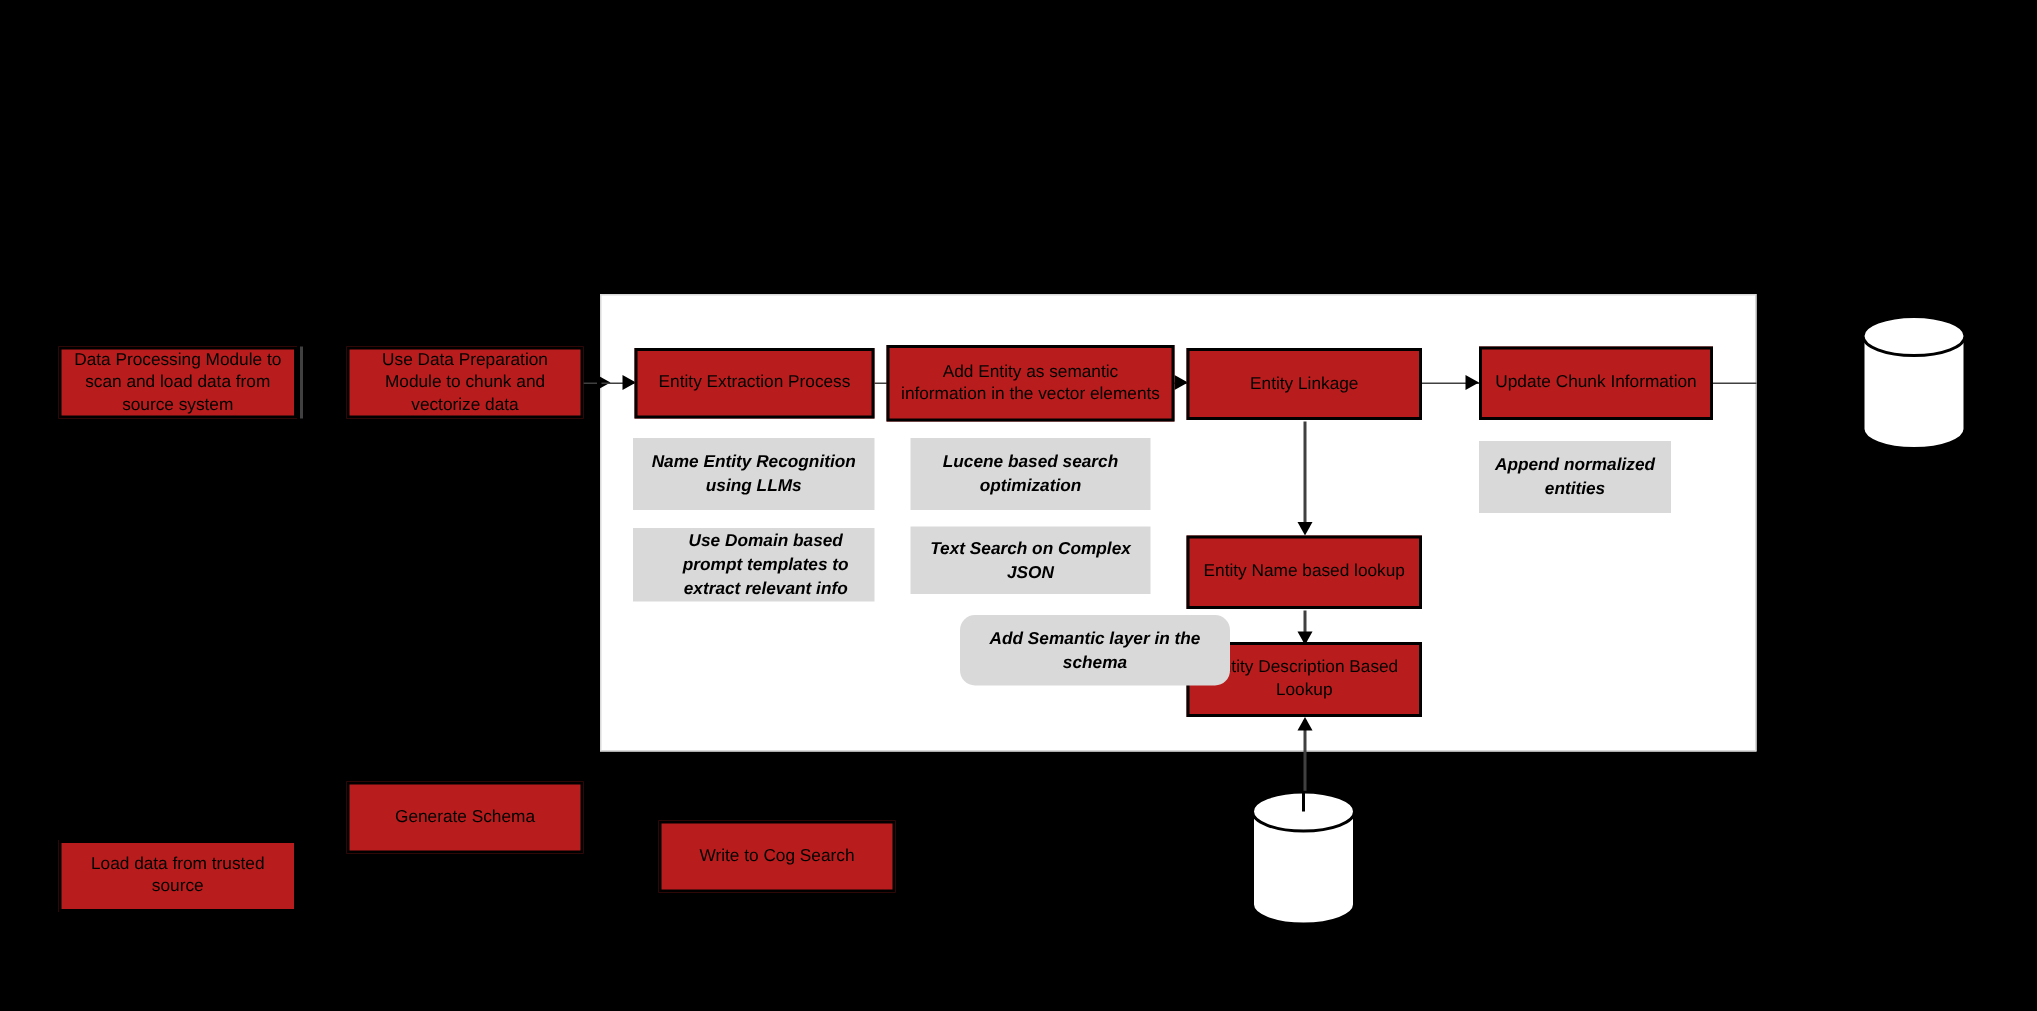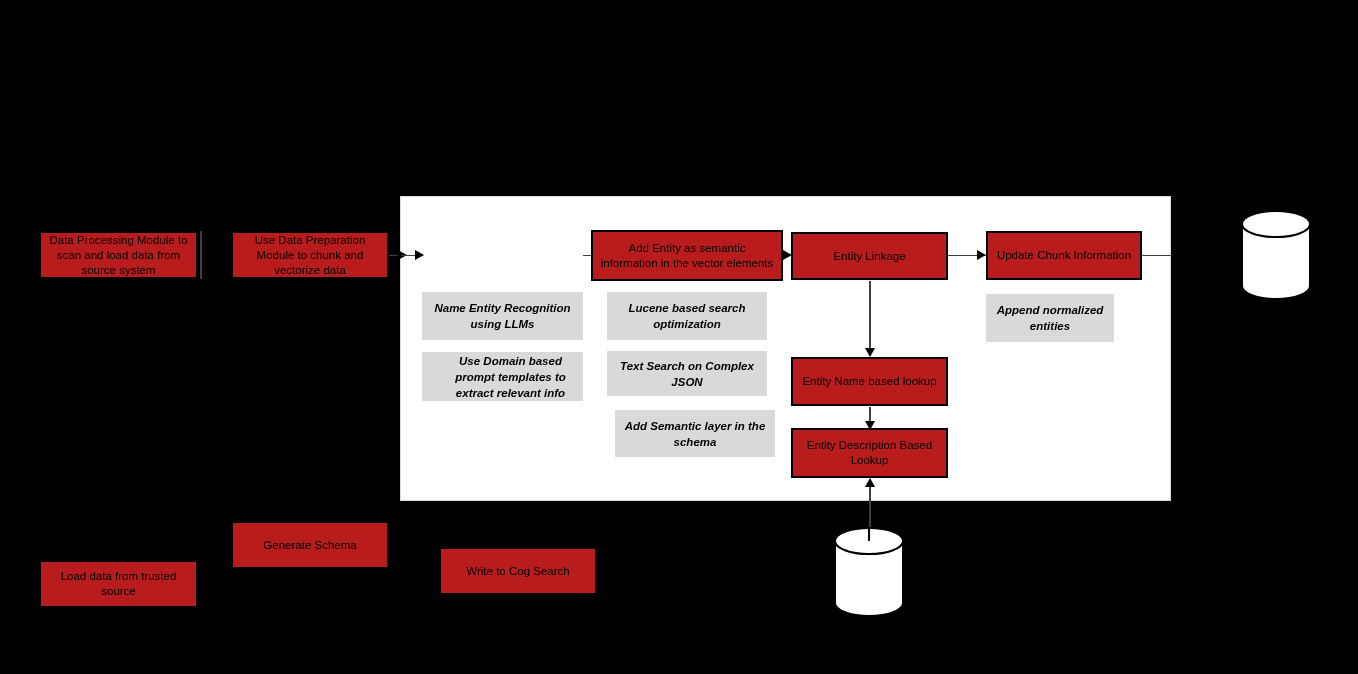--- a/index.html
+++ b/index.html
@@ -120,20 +120,21 @@
   <div class="vline" style="left:869px; top:407px; height:21px;"></div>
   <div class="arrow-d" style="left:864.5px; top:421px;"></div>
 
   <div class="vline" style="left:869px; top:480px; height:60px;"></div>
   <div class="arrow-u" style="left:864.5px; top:478px;"></div>
 
   <div class="pbox" style="left:39px; top:231px; width:159px; height:48px;">Data Processing Module to scan and load data from source system</div>
 
   <div class="pbox" style="left:231px; top:231px; width:158px; height:48px;">Use Data Preparation Module to chunk and vectorize data</div>
 
+  <div class="pbox" style="left:423px; top:232px; width:160px; height:47px;">Entity Extraction Process</div>
 
   <div class="pbox" style="left:591px; top:230px; width:192px; height:51px;">Add Entity as semantic information in the vector elements</div>
 
   <div class="pbox" style="left:791px; top:232px; width:157px; height:48px;">Entity Linkage</div>
 
   <div class="pbox" style="left:986px; top:231px; width:156px; height:49px;">Update Chunk Information</div>
 
   <div class="pbox" style="left:791px; top:357px; width:157px; height:49px;">Entity Name based lookup</div>
 
   <div class="pbox" style="left:791px; top:428px; width:157px; height:50px;">Entity Description Based Lookup</div>
@@ -145,21 +146,21 @@
   <div class="pbox" style="left:439px; top:547px; width:158px; height:48px;">Write to Cog Search</div>
 
   <div class="gbox" style="left:422px; top:292px; width:161px; height:48px;">Name Entity Recognition using LLMs</div>
 
   <div class="gbox" style="left:422px; top:352px; width:161px; height:49px;padding-left:24px;">Use Domain based prompt templates to extract relevant info</div>
 
   <div class="gbox" style="left:607px; top:292px; width:160px; height:48px;">Lucene based search optimization</div>
 
   <div class="gbox" style="left:607px; top:351px; width:160px; height:45px;">Text Search on Complex JSON</div>
 
-  <div class="gbox" style="left:615px; top:410px; width:160px; height:47px;">Add Semantic layer in the schema</div>
+  <div class="gbox" style="left:640px; top:410px; width:180px; height:47px;border-radius:10px;">Add Semantic layer in the schema</div>
 
   <div class="gbox" style="left:986px; top:294px; width:128px; height:48px;">Append normalized entities</div>
 
   <div class="cyl" style="left:1240px; top:210px;">
     <svg width="72" height="90" viewBox="0 0 72 90">
       <path d="M2,14 L2,76 A34,13 0 0 0 70,76 L70,14 Z" fill="#ffffff" stroke="#000000" stroke-width="2"></path>
       <ellipse cx="36" cy="14" rx="34" ry="13" fill="#ffffff" stroke="#000000" stroke-width="2"></ellipse>
     </svg>
   </div>
 

